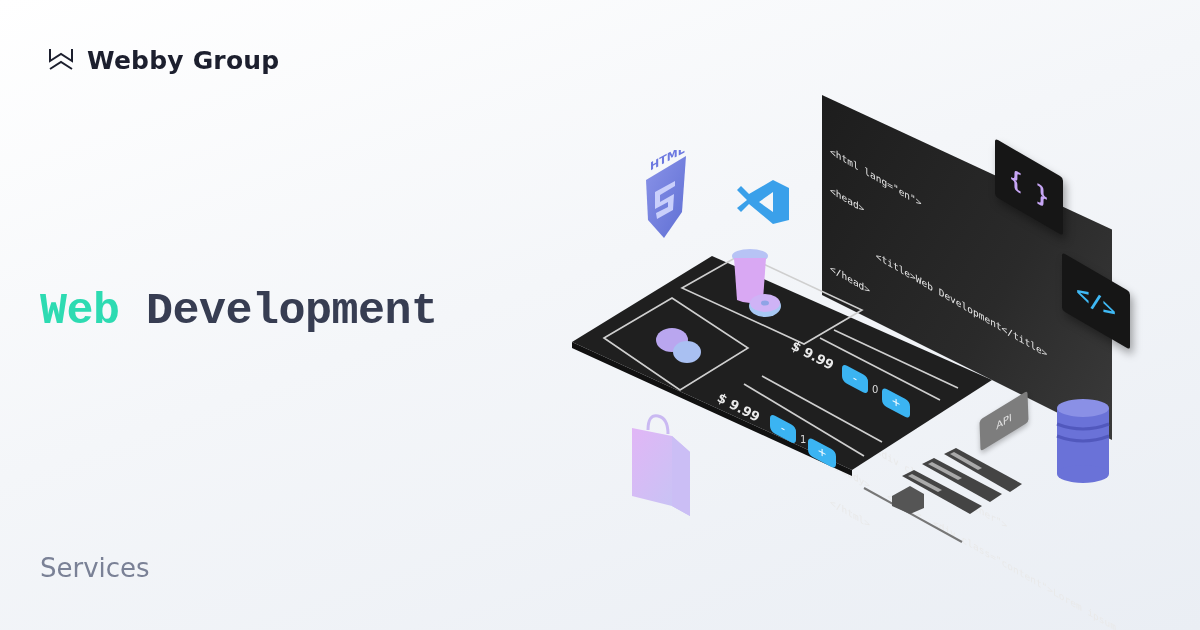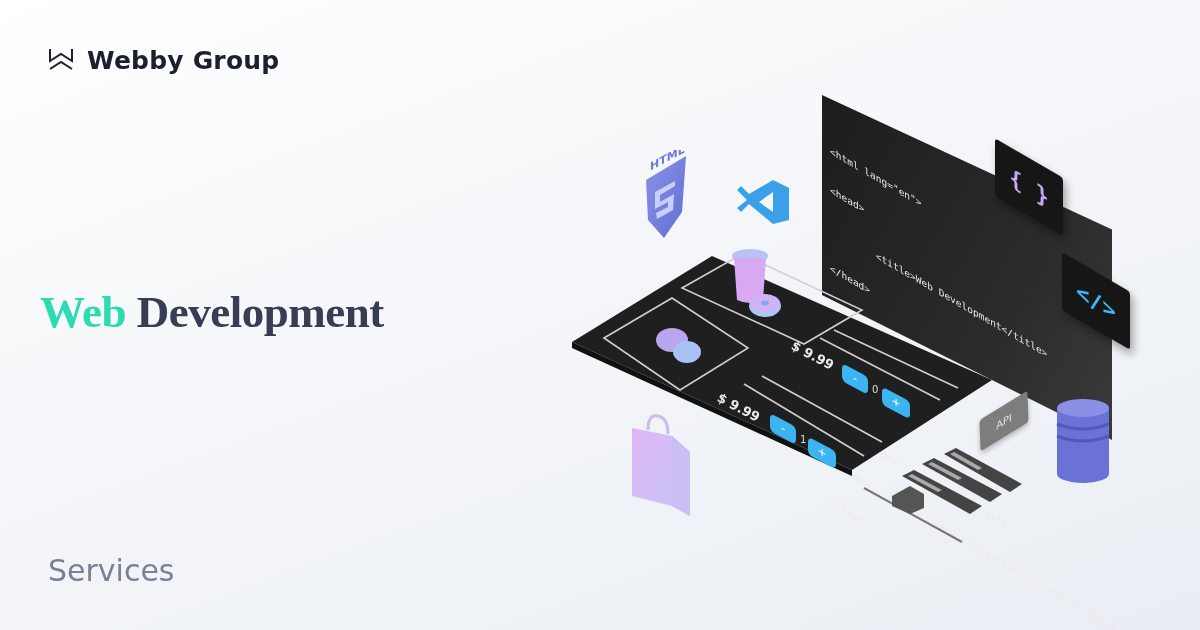--- a/index.html
+++ b/index.html
@@ -5,24 +5,24 @@
   * { box-sizing: border-box; margin: 0; padding: 0; }
   html, body { width: 1200px; height: 630px; overflow: hidden; }
   body {
     background: linear-gradient(160deg, #ffffff 0%, #f4f6f9 45%, #eaeef4 100%);
     font-family: "DejaVu Sans", sans-serif;
     position: relative;
   }
   .logo { position: absolute; left: 47px; top: 46px; display: flex; align-items: center; gap: 12px; font-weight: bold; }
   .logo svg { width: 28px; height: 28px; }
   .logo-text { font-family: "DejaVu Sans", sans-serif; font-size: 25px; color: #1c1f2e; letter-spacing: 0.2px; }
-  .headline { position: absolute; left: 40px; top: 286px; font-family: Liberation Serif, serif; font-weight: bold; font-size: 45px; letter-spacing: -0.5px; }
+  .headline { position: absolute; left: 40px; top: 286px; font-family: Liberation Mono, monospace; font-weight: bold; font-size: 45px; letter-spacing: -0.5px; }
   .headline .accent { color: #2ddbb2; }
   .headline .rest { color: #373d52; }
-  .footer-tag { position: absolute; left: 40px; top: 553px; font-size: 30px; color: #7a8196; margin-left: 8px; }
+  .footer-tag { position: absolute; left: 40px; top: 553px; font-size: 26px; color: #7a8196; }
 
   
   .illus { position: absolute; left: 0; top: 0; width: 1200px; height: 630px; }
   .code-panel {
     position: absolute; left: 822px; top: 95px; width: 290px; height: 345px;
     background: linear-gradient(120deg, #1d1d1d 0%, #2a2a2a 60%, #3a3a3a 100%);
     clip-path: polygon(0 0, 100% 39%, 100% 100%, 0 58%);
     box-shadow: 0 10px 20px rgba(0,0,0,.25);
   }
   .code-lines { position: absolute; left: 830px; top: 118px; width: 320px; font-family: "DejaVu Sans Mono", monospace; font-size: 9.5px; color: #e9e9e9; transform: skewY(30deg); transform-origin: 0 0; line-height: 13px; white-space: pre; }

